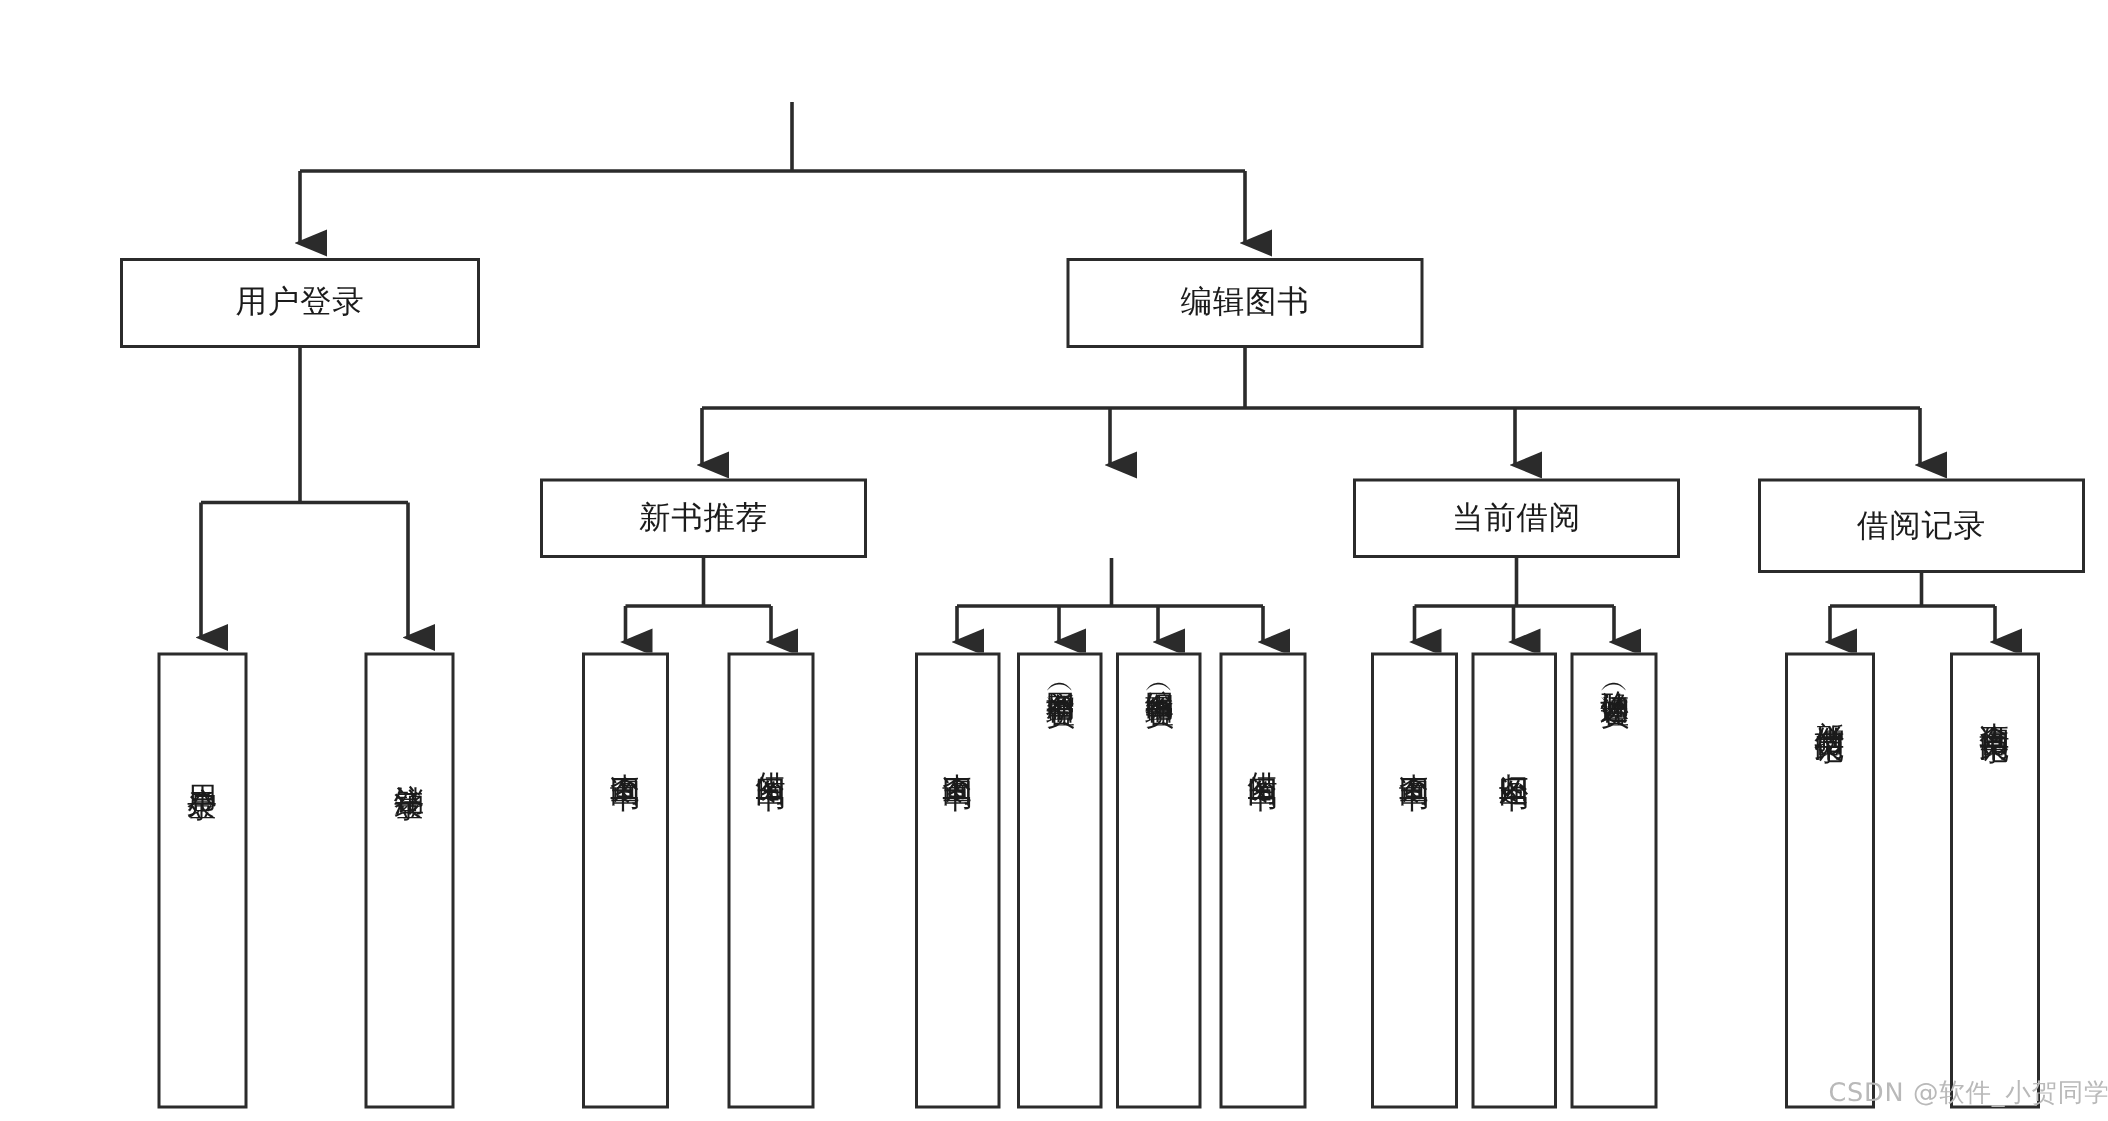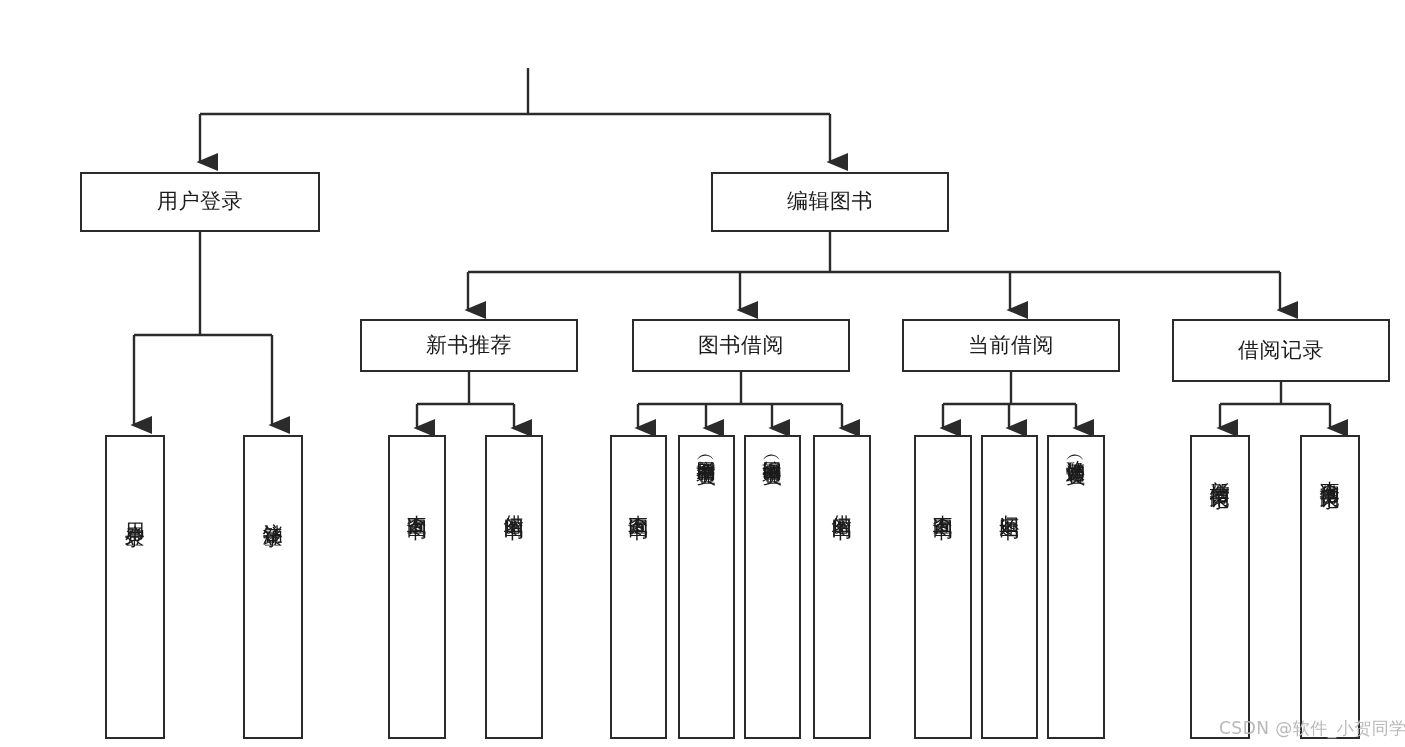--- a/index.html
+++ b/index.html
@@ -129,23 +129,20 @@
   <div class="node" style="left:80px; top:172px; width:240px; height:60px;">
     <span class="node-label">用户登录</span>
   </div>
   <div class="node" style="left:711px; top:172px; width:238px; height:60px;">
     <span class="node-label">编辑图书</span>
   </div>
 
   <div class="node" style="left:360px; top:319px; width:218px; height:53px;">
     <span class="node-label">新书推荐</span>
   </div>
-  <div class="node" style="left:632px; top:319px; width:218px; height:53px;">
-    <span class="node-label">图书借阅</span>
-  </div>
   <div class="node" style="left:902px; top:319px; width:218px; height:53px;">
     <span class="node-label">当前借阅</span>
   </div>
   <div class="node" style="left:1172px; top:319px; width:218px; height:63px;">
     <span class="node-label">借阅记录</span>
   </div>
 
   <div class="node vertical" style="left:105px; top:435px; width:60px; height:304px; padding-top:70px;">
     <span class="node-label">用户登录</span>
   </div>

